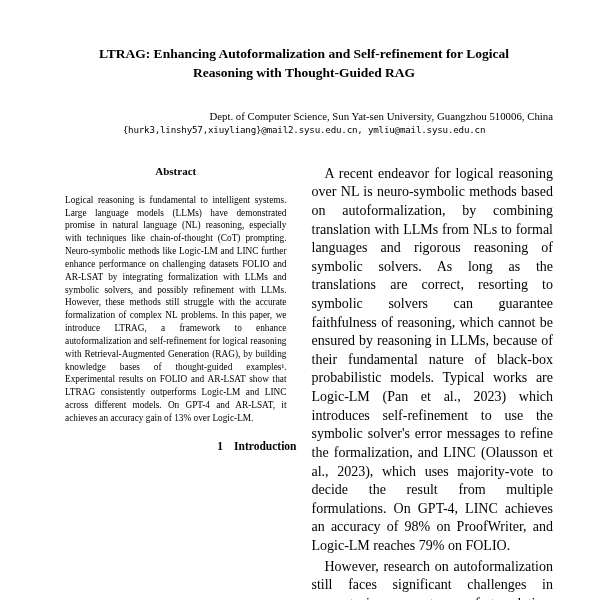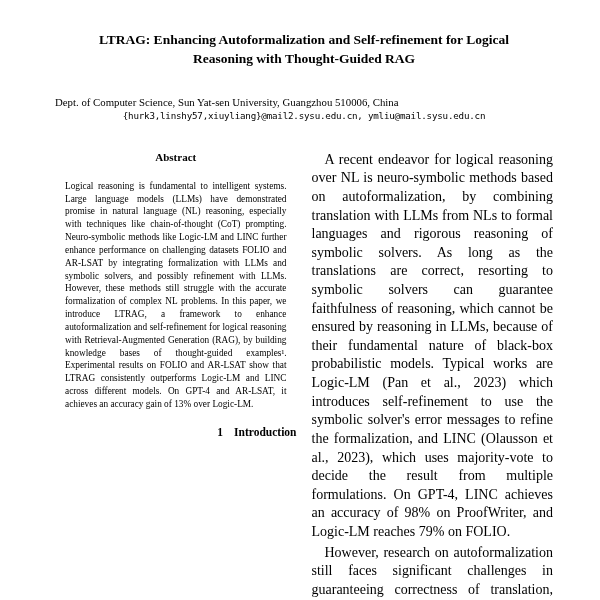--- a/index.html
+++ b/index.html
@@ -4,39 +4,39 @@
 <style>
   * { margin: 0; padding: 0; box-sizing: border-box; }
   html, body { background: #ffffff; }
   .page {
     width: 600px;
     height: 600px;
     background: #ffffff;
     overflow: hidden;
     color: #000000;
     font-family: "Liberation Serif", serif;
-    padding: 31px 47px 0 55px;
+    padding: 45px 47px 0 55px;
     position: relative;
   }
   .title {
     font-size: 13.5px;
     font-weight: bold;
     text-align: center;
     line-height: 1.4;
     margin-bottom: 27px;
   }
   .authors {
     text-align: center;
     font-size: 11px;
     font-weight: bold;
     margin-bottom: 2px;
   }
   .authors sup { font-size: 8px; }
   .affiliation {
-    text-align: left;
+    text-align: right;
     font-size: 10.8px;
     margin-bottom: 2px;
   }
   .emails {
     text-align: center;
     font-family: "DejaVu Sans Mono", "Liberation Mono", monospace;
     font-size: 9.2px;
     letter-spacing: -0.2px;
     margin-bottom: 30px;
   }

